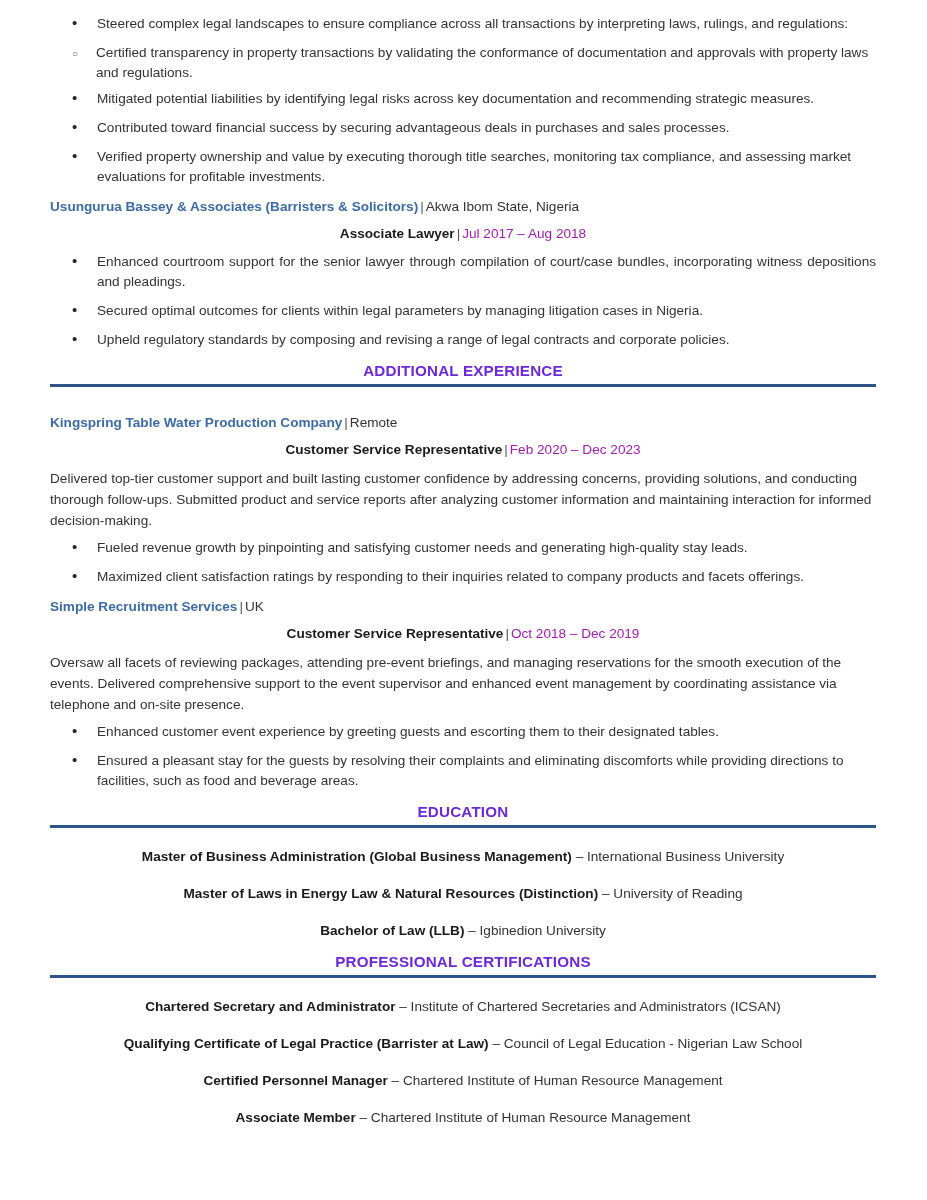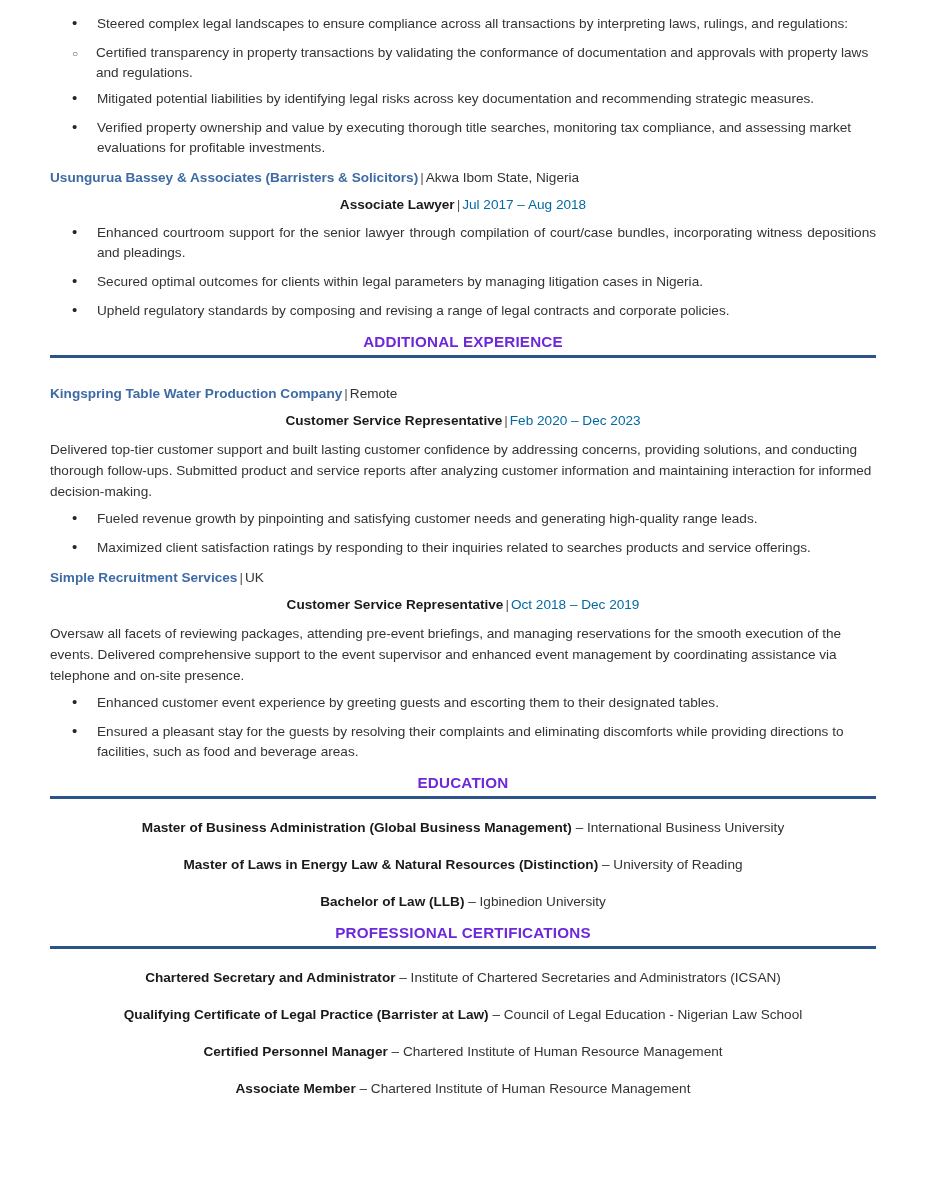--- a/index.html
+++ b/index.html
@@ -91,21 +91,21 @@
   .org-loc { color: #333333; }
 
   .role-line {
     text-align: center;
     font-size: 13.6px;
     line-height: 21px;
     margin: 6px 0 8px 0;
     color: #333333;
   }
   .role-title { font-weight: bold; color: #1a1a1a; text-align: center; }
-  .role-dates { color: #0369a1; }
+  .role-dates { color: #a21caf; }
 
   
   p.para {
     font-size: 13.6px;
     line-height: 21px;
     margin: 0 0 7px 0;
     color: #333333;
     text-align: left;
   }
 
@@ -153,20 +153,21 @@
     <div class="spacer-14"></div>
 
     <ul class="blist">
       <li class="bullet">Steered complex legal landscapes to ensure compliance across all transactions by interpreting laws, rulings, and regulations:</li>
       <li style="list-style:none;margin:0;padding:0;">
         <ul class="sublist">
           <li class="subbullet">Certified transparency in property transactions by validating the conformance of documentation and approvals with property laws and regulations.</li>
         </ul>
       </li>
       <li class="bullet tight">Mitigated potential liabilities by identifying legal risks across key documentation and recommending strategic measures.</li>
+      <li class="bullet tight">Contributed toward financial success by securing advantageous deals in purchases and sales processes.</li>
       <li class="bullet tight">Verified property ownership and value by executing thorough title searches, monitoring tax compliance, and assessing market evaluations for profitable investments.</li>
     </ul>
 
     <div class="org-line">
       <span class="org-name">Usungurua Bassey &amp; Associates (Barristers &amp; Solicitors)</span><span class="sep">|</span><span class="org-loc">Akwa Ibom State, Nigeria</span>
     </div>
     <div class="role-line">
       <span class="role-title">Associate Lawyer</span><span class="sep">|</span><span class="role-dates">Jul 2017 – Aug 2018</span>
     </div>
 
@@ -184,22 +185,22 @@
     <div class="spacer-8"></div>
 
     <div class="org-line">
       <span class="org-name">Kingspring Table Water Production Company</span><span class="sep">|</span><span class="org-loc">Remote</span>
     </div>
     <div class="role-line">
       <span class="role-title">Customer Service Representative</span><span class="sep">|</span><span class="role-dates">Feb 2020 – Dec 2023</span>
     </div>
     <p class="para">Delivered top-tier customer support and built lasting customer confidence by addressing concerns, providing solutions, and conducting thorough follow-ups. Submitted product and service reports after analyzing customer information and maintaining interaction for informed decision-making.</p>
     <ul class="blist">
-      <li class="bullet">Fueled revenue growth by pinpointing and satisfying customer needs and generating high-quality range leads.</li>
-      <li class="bullet">Maximized client satisfaction ratings by responding to their inquiries related to searches products and service offerings.</li>
+      <li class="bullet">Fueled revenue growth by pinpointing and satisfying customer needs and generating high-quality stay leads.</li>
+      <li class="bullet">Maximized client satisfaction ratings by responding to their inquiries related to company products and facets offerings.</li>
     </ul>
 
     <div class="org-line">
       <span class="org-name">Simple Recruitment Services</span><span class="sep">|</span><span class="org-loc">UK</span>
     </div>
     <div class="role-line">
       <span class="role-title">Customer Service Representative</span><span class="sep">|</span><span class="role-dates">Oct 2018 – Dec 2019</span>
     </div>
     <p class="para">Oversaw all facets of reviewing packages, attending pre-event briefings, and managing reservations for the smooth execution of the events. Delivered comprehensive support to the event supervisor and enhanced event management by coordinating assistance via telephone and on-site presence.</p>
     <ul class="blist">

